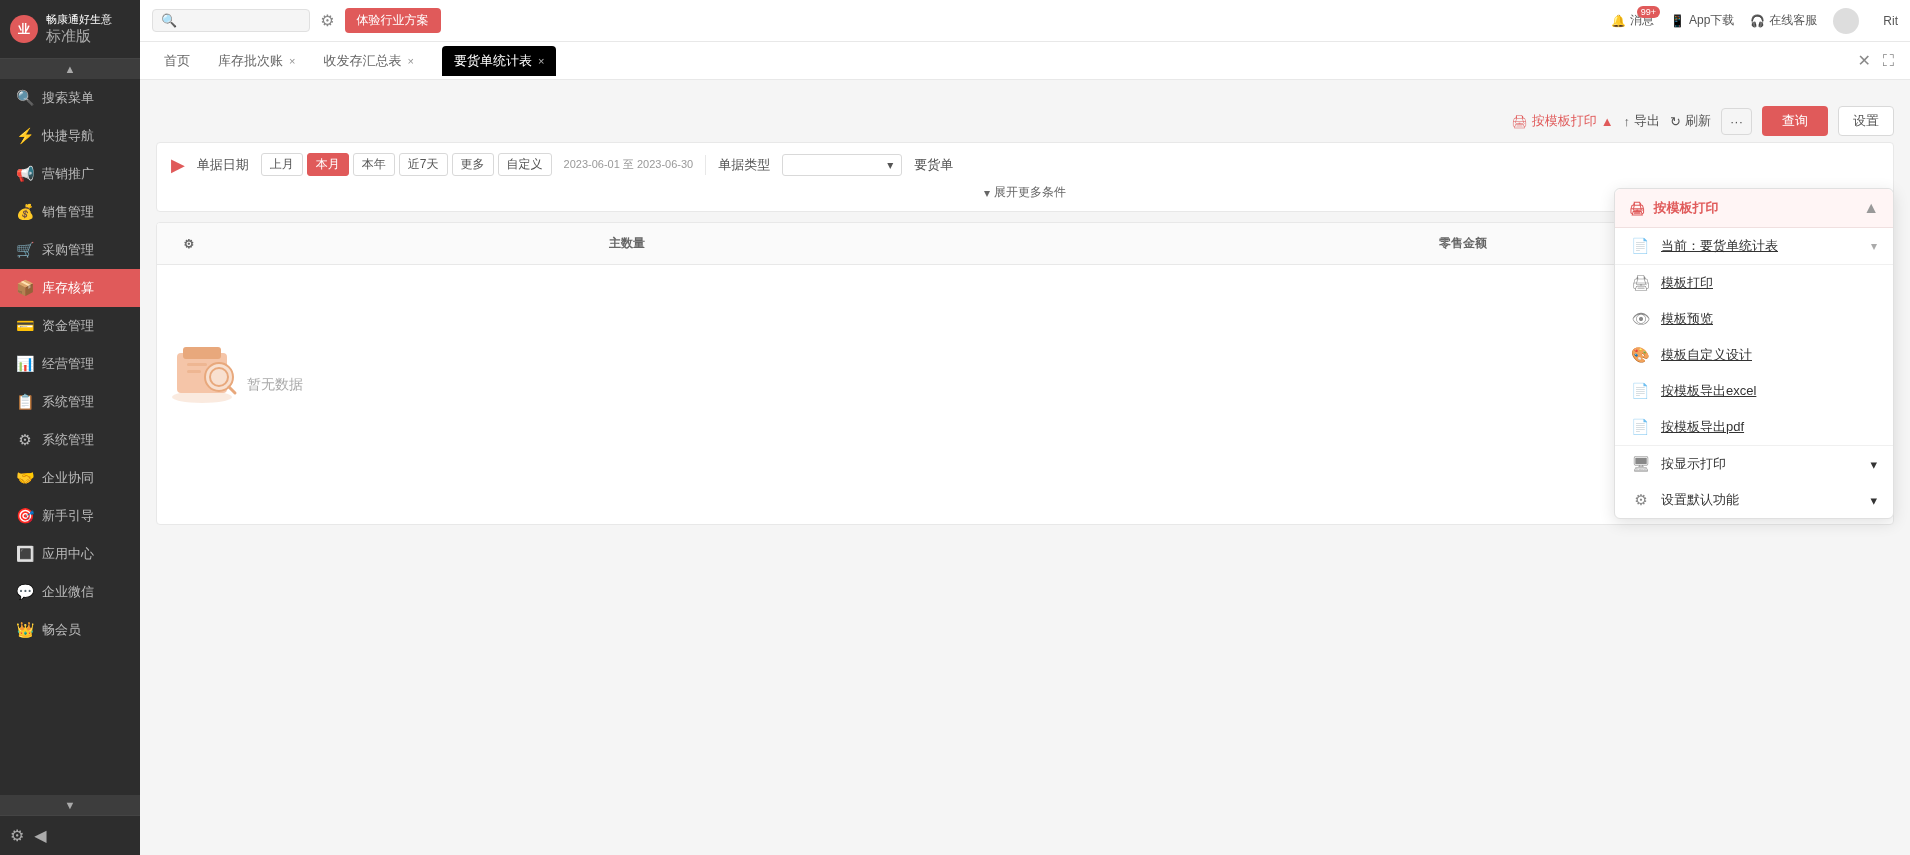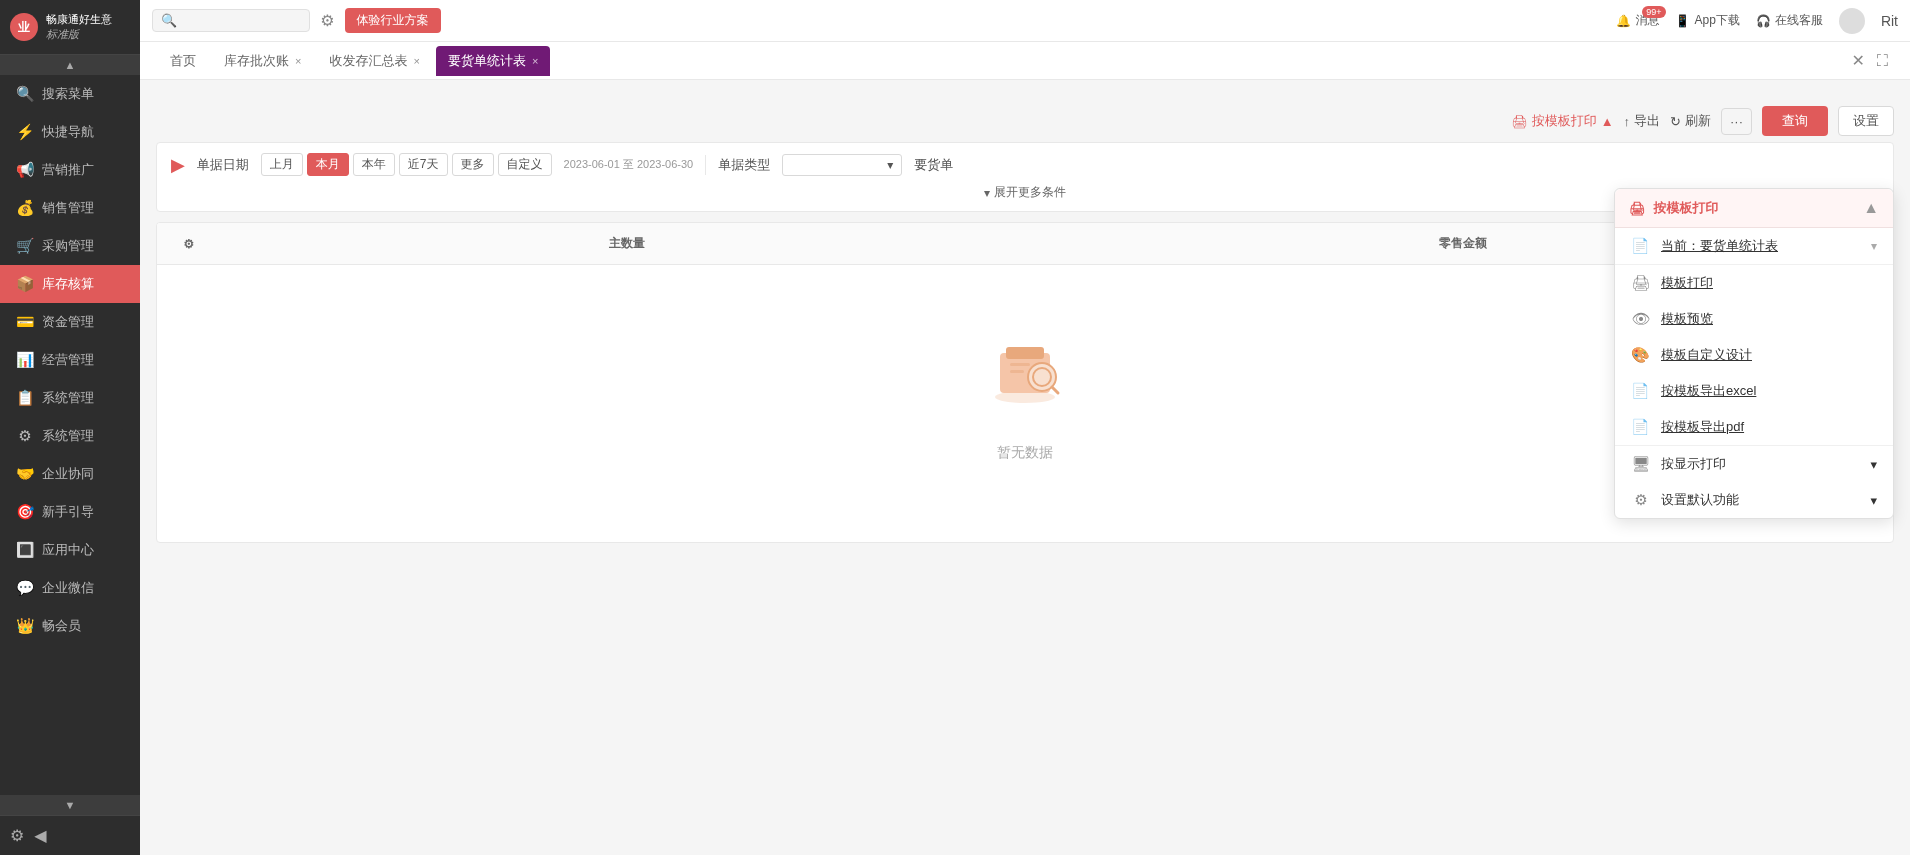--- a/index.html
+++ b/index.html
@@ -3,21 +3,21 @@
   <meta charset="utf-8">
   <style>
     * { box-sizing: border-box; margin: 0; padding: 0; }
     body { font-family: "Microsoft YaHei", "PingFang SC", sans-serif; font-size: 13px; background: #f5f5f5; display: flex; height: 855px; overflow: hidden; }
 
     
     .sidebar { width: 140px; background: #2d2d2d; color: #ccc; display: flex; flex-direction: column; height: 100%; flex-shrink: 0; }
     .sidebar-logo { padding: 12px 10px; display: flex; align-items: center; gap: 8px; border-bottom: 1px solid #444; }
     .logo-icon { width: 28px; height: 28px; background: #e05a5a; border-radius: 50%; display: flex; align-items: center; justify-content: center; color: white; font-size: 12px; font-weight: bold; flex-shrink: 0; }
     .logo-text { font-size: 11px; color: #fff; line-height: 1.4; }
-    .logo-badge { font-size: 11px; color: #aaa; font-style: italic; }
+    .logo-badge { font-size: 15px; color: #aaa; }
     .sidebar-scroll { flex: 1; overflow-y: auto; }
     .sidebar-scroll::-webkit-scrollbar { width: 4px; }
     .sidebar-scroll::-webkit-scrollbar-thumb { background: #555; }
     .sidebar-item { display: flex; align-items: center; gap: 8px; padding: 10px 16px; cursor: pointer; color: #bbb; font-size: 13px; }
     .sidebar-item.active { background: #e05a5a; color: #fff; }
     .sidebar-item .s-icon { width: 18px; text-align: center; font-size: 15px; }
     .sidebar-bottom { padding: 10px; display: flex; gap: 10px; border-top: 1px solid #444; }
     .sidebar-bottom-btn { color: #aaa; cursor: pointer; font-size: 16px; }
 
     
@@ -28,26 +28,26 @@
     .topbar-search { display: flex; align-items: center; background: #f5f5f5; border: 1px solid #e0e0e0; border-radius: 4px; padding: 3px 8px; gap: 4px; }
     .topbar-search input { border: none; background: transparent; outline: none; font-size: 12px; width: 120px; color: #666; }
     .topbar-gear { color: #888; cursor: pointer; font-size: 16px; }
     .topbar-trial { background: #e05a5a; color: #ffffff; border: none; padding: 4px 12px; border-radius: 4px; font-size: 12px; cursor: pointer; }
     .topbar-right { margin-left: auto; display: flex; align-items: center; gap: 16px; }
     .topbar-notif { position: relative; cursor: pointer; color: #555; font-size: 12px; display: flex; align-items: center; gap: 4px; }
     .notif-badge { background: #e05a5a; color: white; font-size: 9px; border-radius: 8px; padding: 1px 4px; position: absolute; top: -6px; right: -6px; }
     .topbar-app { cursor: pointer; color: #555; font-size: 12px; display: flex; align-items: center; gap: 4px; }
     .topbar-service { cursor: pointer; color: #555; font-size: 12px; display: flex; align-items: center; gap: 4px; }
     .topbar-avatar { width: 26px; height: 26px; background: #ddd; border-radius: 50%; cursor: pointer; }
-    .topbar-username { font-size: 14px; color: #555; cursor: pointer; }
-
-    
-    .tabs-bar { height: 38px; background: #fff; display: flex; align-items: center; padding: 0 18px; border-bottom: 1px solid #e8e8e8; flex-shrink: 0; gap: 4px; }
+    .topbar-username { font-size: 12px; color: #555; cursor: pointer; margin-left: 8px; }
+
+    
+    .tabs-bar { height: 38px; background: #fff; display: flex; align-items: center; padding: 0 12px; border-bottom: 1px solid #e8e8e8; flex-shrink: 0; gap: 4px; }
     .tab { display: flex; align-items: center; gap: 6px; padding: 6px 12px; border-radius: 4px 4px 0 0; cursor: pointer; font-size: 13px; color: #666; white-space: nowrap; }
-    .tab.active { background: #701a75; color: #fff; }
+    .tab.active { background: #000000; color: #fff; margin-left: 12px; }
     .tab .close-btn { font-size: 11px; cursor: pointer; opacity: 0.7; }
     .tab.active .close-btn { color: #fff; }
     .tabs-right { margin-left: auto; display: flex; align-items: center; gap: 4px; }
     .tab-window-btn { font-size: 16px; color: #888; cursor: pointer; padding: 2px 4px; }
 
     
     .content { flex: 1; overflow-y: auto; padding: 16px; position: relative; }
     .page-title { font-size: 17px; font-weight: bold; color: #333; margin-bottom: 14px; }
 
     
@@ -61,21 +61,21 @@
     .filter-divider { width: 1px; height: 20px; background: #e8e8e8; }
     .filter-select { display: flex; align-items: center; gap: 4px; border: 1px solid #d9d9d9; border-radius: 3px; padding: 3px 8px; cursor: pointer; font-size: 12px; color: #555; background: #fff; min-width: 120px; justify-content: space-between; }
     .expand-more-btn { margin: 8px auto 0; display: flex; align-items: center; justify-content: center; gap: 4px; background: none; border: none; cursor: pointer; color: #666; font-size: 12px; width: 100%; }
 
     
     .table-wrap { background: #fff; border: 1px solid #e8e8e8; border-radius: 4px; overflow: hidden; }
     .table-header { display: flex; align-items: center; background: #fafafa; border-bottom: 1px solid #e8e8e8; padding: 8px 12px; gap: 0; }
     .th { flex: 1; font-size: 12px; color: #666; font-weight: 600; text-align: center; padding: 4px 8px; }
     .th.narrow { flex: 0 0 40px; }
     .th.wide { flex: 2; }
-    .empty-state { display: flex; flex-direction: column; align-items: center; padding: 60px 0 80px; }
+    .empty-state { display: flex; flex-direction: row; align-items: center; padding: 60px 0 80px; }
     .empty-icon { font-size: 80px; color: #f0c0a0; margin-bottom: 10px; }
     .empty-text { color: #aaa; font-size: 14px; }
 
     
     .action-bar { display: flex; align-items: center; justify-content: flex-end; gap: 10px; padding: 10px 0 6px; }
     .btn-print { display: flex; align-items: center; gap: 4px; background: none; border: none; cursor: pointer; color: #e05a5a; font-size: 13px; }
     .btn-export { display: flex; align-items: center; gap: 4px; background: none; border: none; cursor: pointer; color: #555; font-size: 13px; }
     .btn-refresh { display: flex; align-items: center; gap: 4px; background: none; border: none; cursor: pointer; color: #555; font-size: 13px; }
     .btn-query { background: #e05a5a; color: #fff; border: none; padding: 6px 20px; border-radius: 4px; cursor: pointer; font-size: 13px; }
     .btn-settings { background: #fff; color: #555; border: 1px solid #d9d9d9; padding: 5px 14px; border-radius: 4px; cursor: pointer; font-size: 13px; }

